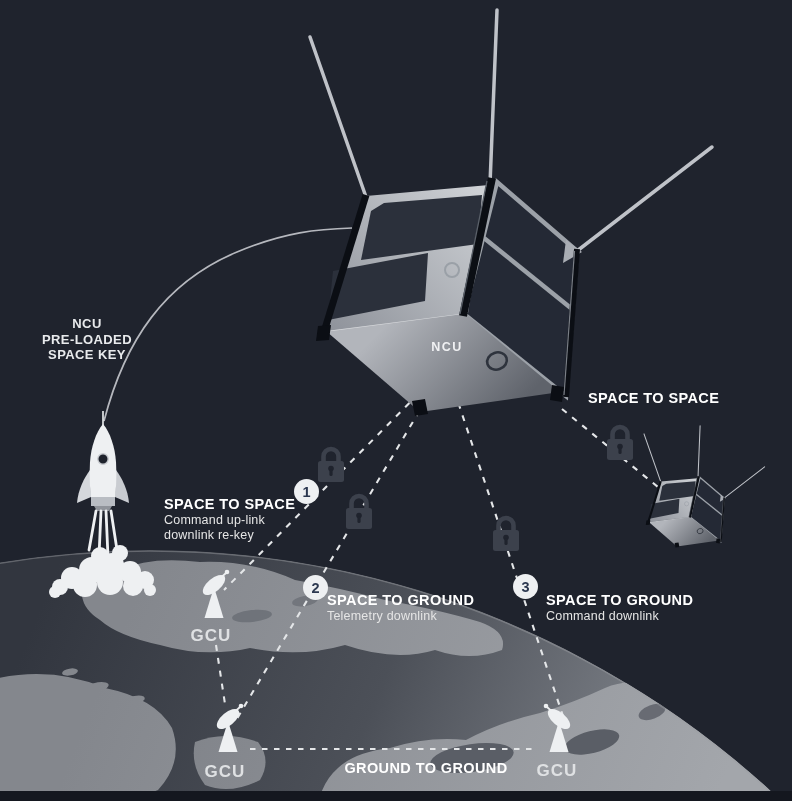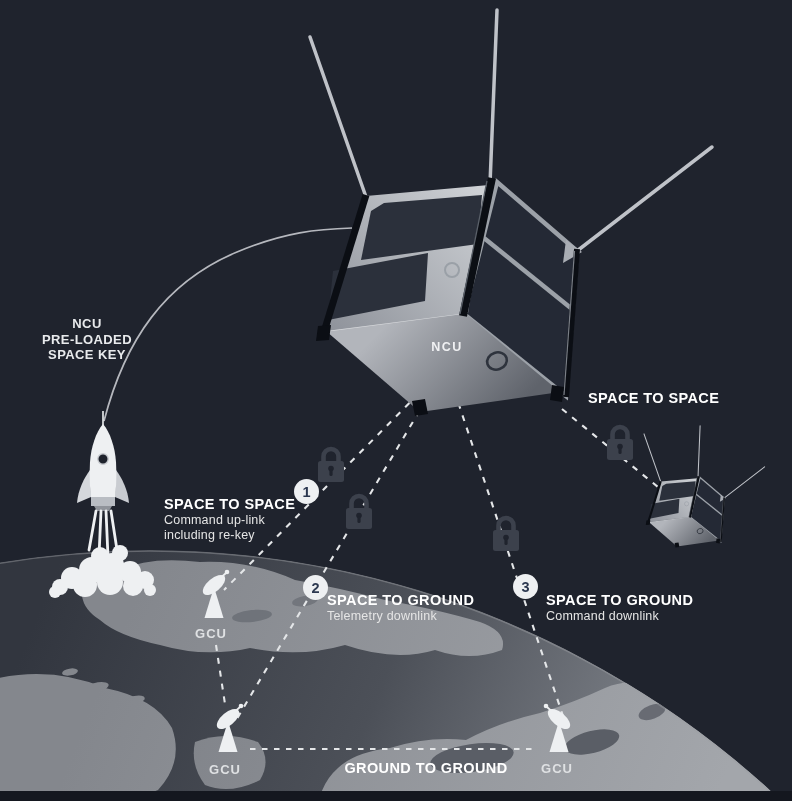--- a/index.html
+++ b/index.html
@@ -4,21 +4,21 @@
 <style>
   html,body{margin:0;padding:0;background:#14171f;}
   #stage{position:relative;width:792px;height:791px;background:#1f232d;overflow:hidden;
          font-family:"Liberation Sans",sans-serif;}
   #stage svg{position:absolute;left:0;top:0;}
   .ovl{position:absolute;color:#e3e5e7;}
   .title{font-size:14.5px;font-weight:bold;letter-spacing:.4px;color:#ffffff;line-height:17px;white-space:nowrap;}
   .desc{font-size:12.5px;font-weight:normal;letter-spacing:.2px;color:#e5e5e5;line-height:14.5px;white-space:nowrap;}
   .badge{position:absolute;width:25px;height:25px;border-radius:50%;background:#eef0f2;
          color:#2c3850;font-size:14.5px;font-weight:bold;display:flex;align-items:center;justify-content:center;}
-  .gcu{font-size:13px;font-weight:bold;letter-spacing:1px;color:#dfe1e3;text-align:center;}
+  .gcu{font-size:17px;font-weight:bold;letter-spacing:1px;color:#dfe1e3;text-align:center;}
   .ncu-sat{font-size:12.5px;font-weight:bold;letter-spacing:1.5px;color:#f0f1f3;text-align:center;}
   .preload{font-size:13px;font-weight:bold;letter-spacing:.4px;line-height:15.5px;text-align:center;color:#e8eaec;}
   .ctr{text-align:center;margin-left:36px;}
 </style>
 </head>
 <body>
 
 <div id="stage">
 <svg width="792" height="801" viewBox="0 0 792 801">
   <defs>
@@ -180,21 +180,21 @@
   <div>NCU</div>
   <div>PRE-LOADED</div>
   <div>SPACE KEY</div>
 </div>
 
 <div class="ovl ncu-sat" style="left:416px;top:340px;width:62px;">NCU</div>
 
 <div class="ovl" style="left:164px;top:496px;">
   <div class="title">SPACE TO SPACE</div>
   <div class="desc">Command up-link</div>
-  <div class="desc">including re-key</div>
+  <div class="desc">downlink re-key</div>
 </div>
 
 <div class="ovl" style="left:327px;top:592px;">
   <div class="title">SPACE TO GROUND</div>
   <div class="desc">Telemetry downlink</div>
 </div>
 
 <div class="ovl" style="left:546px;top:592px;">
   <div class="title">SPACE TO GROUND</div>
   <div class="desc">Command downlink</div>

